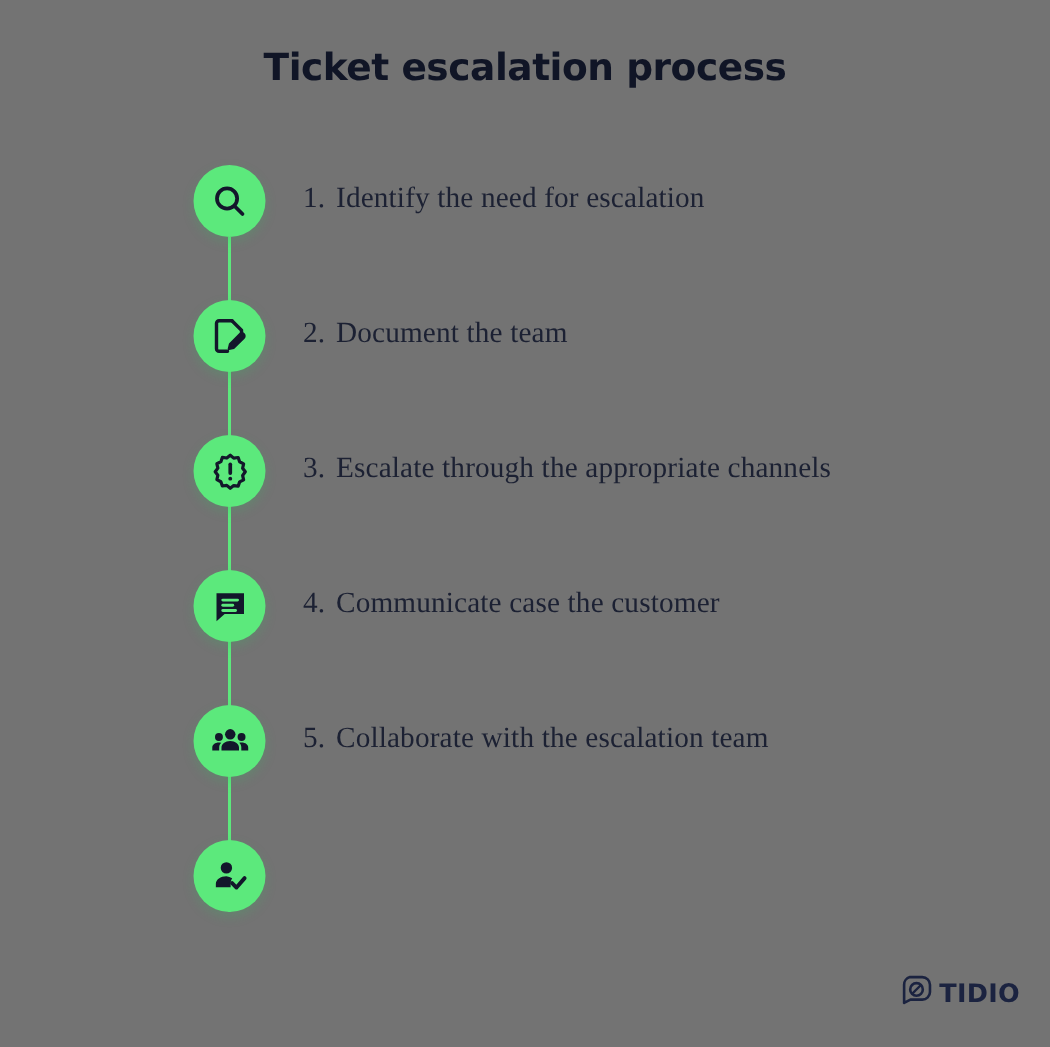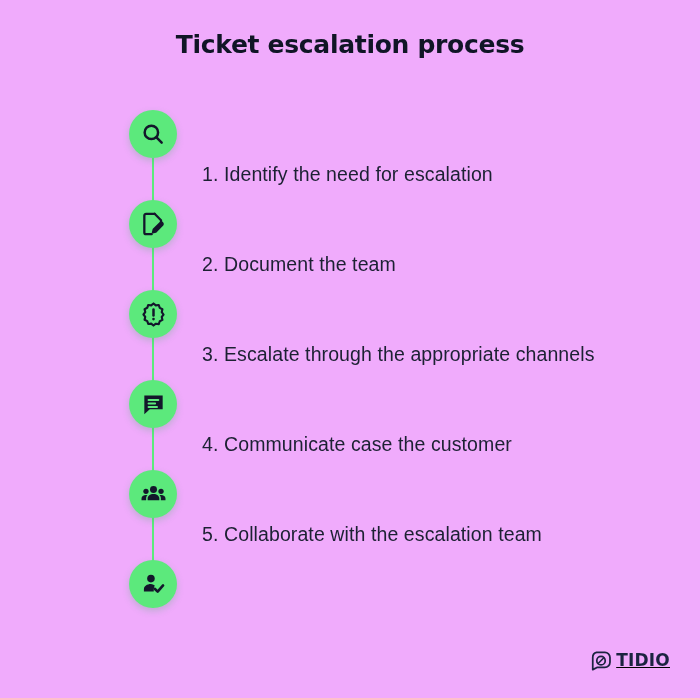--- a/index.html
+++ b/index.html
@@ -13,21 +13,21 @@
   body {
     background: #f5f6f8;
     font-family: "Liberation Sans", sans-serif;
     position: relative;
   }
 
   .page {
     position: relative;
     width: 700px;
     height: 698px;
-    background: #f0abfc;
+    background: #737373;
   }
 
   
   .title {
     position: absolute;
     top: 30px;
     left: 0;
     width: 700px;
     text-align: center;
     font-family: "DejaVu Sans", sans-serif;
@@ -77,41 +77,40 @@
     box-shadow: 0 3px 7px rgba(60, 180, 100, 0.28);
     z-index: 2;
   }
 
   .bullet svg { display: block; }
 
   .step-text {
     position: absolute;
     left: 202px;
     top: 12px;
-    font-family: Liberation Sans, sans-serif;
+    font-family: Liberation Serif, serif;
     font-size: 19.5px;
     color: #1c2133;
     white-space: nowrap;
     letter-spacing: 0.1px;
-    margin-top: 41px;
   }
 
   .step-num {
     display: inline-block;
     min-width: 22px;
   }
 
   
   .logo {
     position: absolute;
-    right: 30px;
+    right: 20px;
     bottom: 22px;
     display: flex;
+    align-items: center;
     gap: 4px;
-    text-decoration: underline;
   }
 
   .logo-mark { display: block; }
 
   .logo-word {
     font-family: "DejaVu Sans", sans-serif;
     font-size: 17px;
     font-weight: bold;
     letter-spacing: 0.2px;
     color: #1b2murky;

